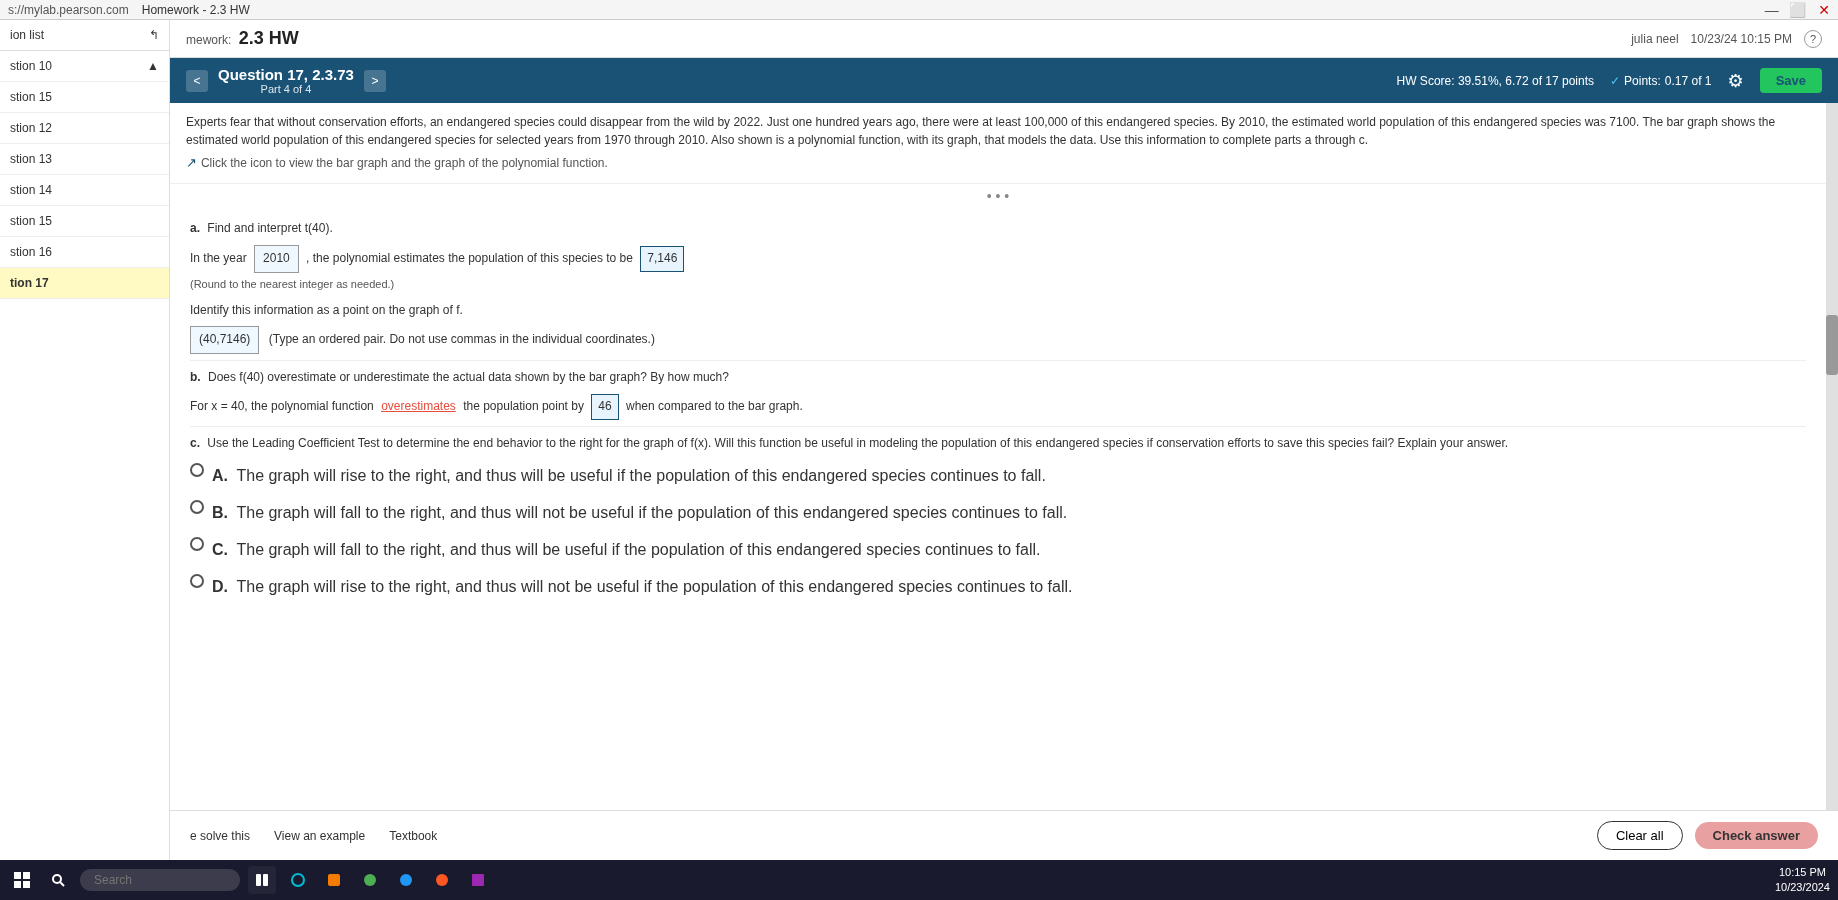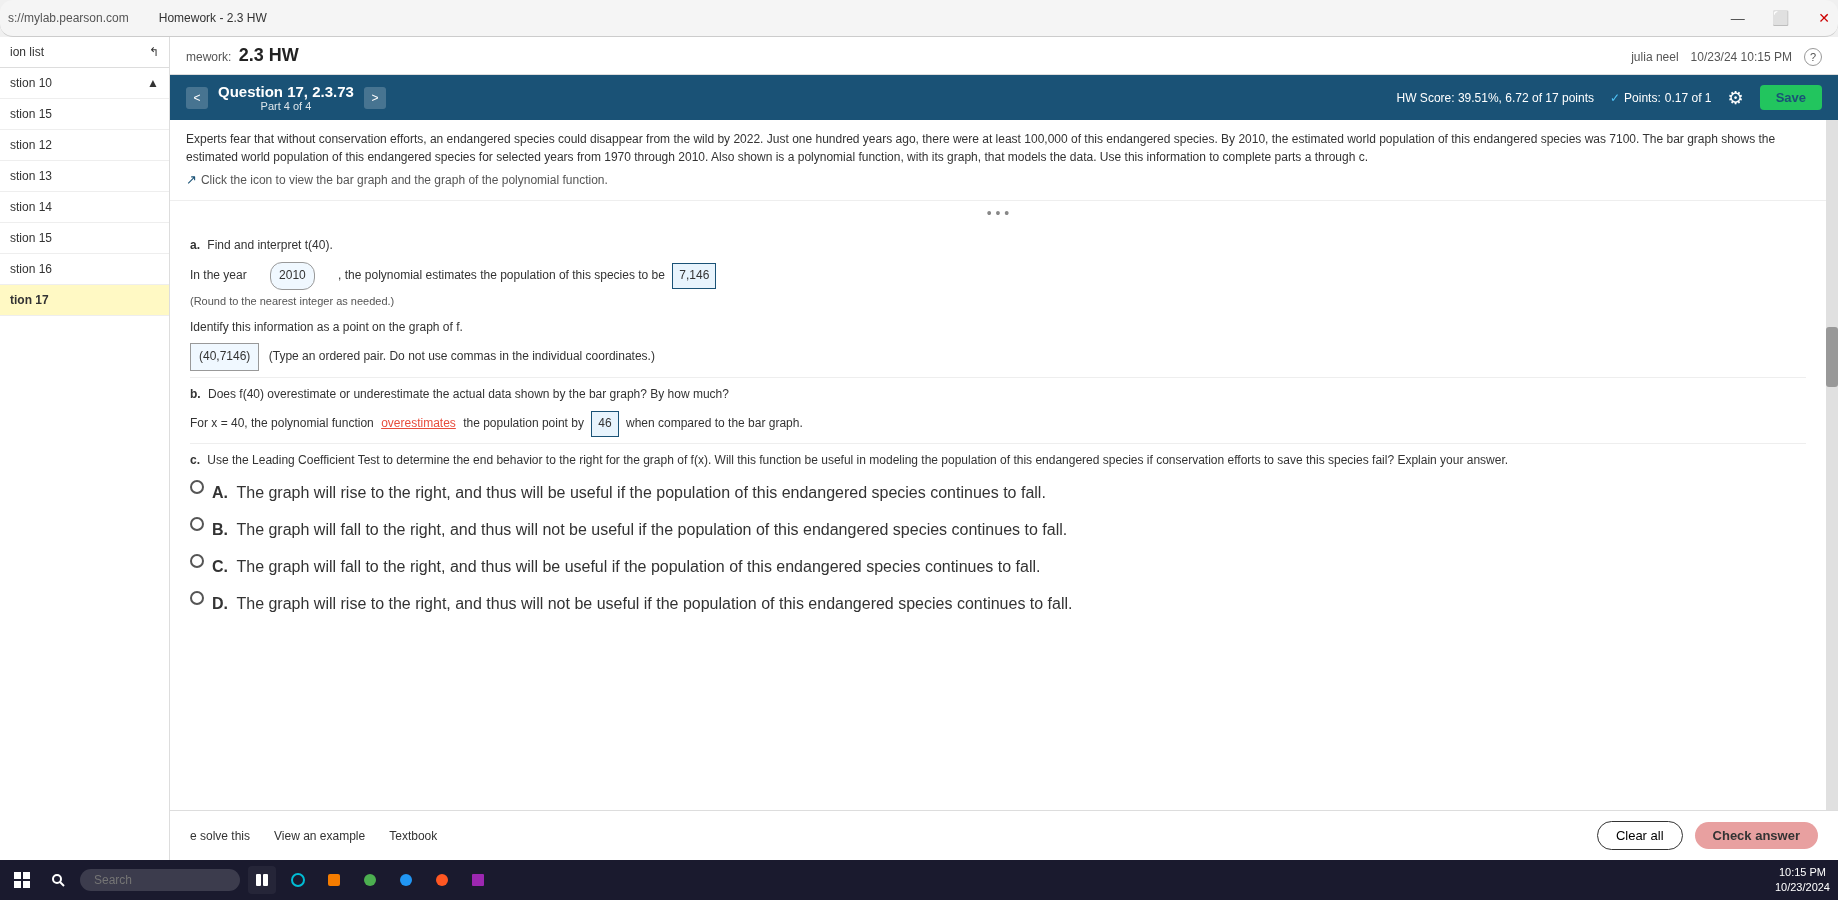--- a/index.html
+++ b/index.html
@@ -13,23 +13,22 @@
       flex-direction: column;
     }
 
     
     .browser-bar {
       background: #f5f5f5;
       border-bottom: 1px solid #ccc;
       padding: 4px 8px;
       display: flex;
       align-items: center;
-      gap: 22px;
-      height: 37px;
-      border-radius: 13px;
+      gap: 5px;
+      height: 20px;
     }
 
     
     .app-container {
       display: flex;
       flex: 1;
       overflow: hidden;
     }
 
     
@@ -73,21 +72,21 @@
       background: #fff;
       overflow: hidden;
     }
 
     
     .top-header {
       background: #fff;
       padding: 8px 16px;
       border-bottom: 1px solid #ddd;
       display: flex;
-      align-items: flex-end;
+      align-items: center;
       justify-content: space-between;
       font-size: 12px;
     }
 
     .user-info {
       font-size: 12px;
       color: #555;
       display: flex;
       gap: 12px;
       align-items: center;
@@ -460,21 +459,21 @@
 
         <div class="answer-section">
 
           <div>
             <p>
               <strong>a.</strong>
               <span style="margin-left:4px;">Find and interpret t(40).</span>
             </p>
             <p style="margin-top:6px;">
               <span>In the year</span>
-              <span class="highlight-box" style="margin:0 20px;border-radius:12px;">2010</span>
+              <span class="highlight-box" style="margin:0 4px;">2010</span>
               <span>, the polynomial estimates the population of this species to be</span>
               <span class="filled-box" style="margin:0 4px;">7,146</span>
             </p>
             <p style="font-size:11px;color:#555;margin-top:2px;">(Round to the nearest integer as needed.)</p>
             <p style="margin-top:6px;">Identify this information as a point on the graph of f.</p>
             <p style="margin-top:4px;">
               <span class="highlight-box" style="margin-right:6px;">(40,7146)</span>
               <span>(Type an ordered pair. Do not use commas in the individual coordinates.)</span>
             </p>
           </div>

